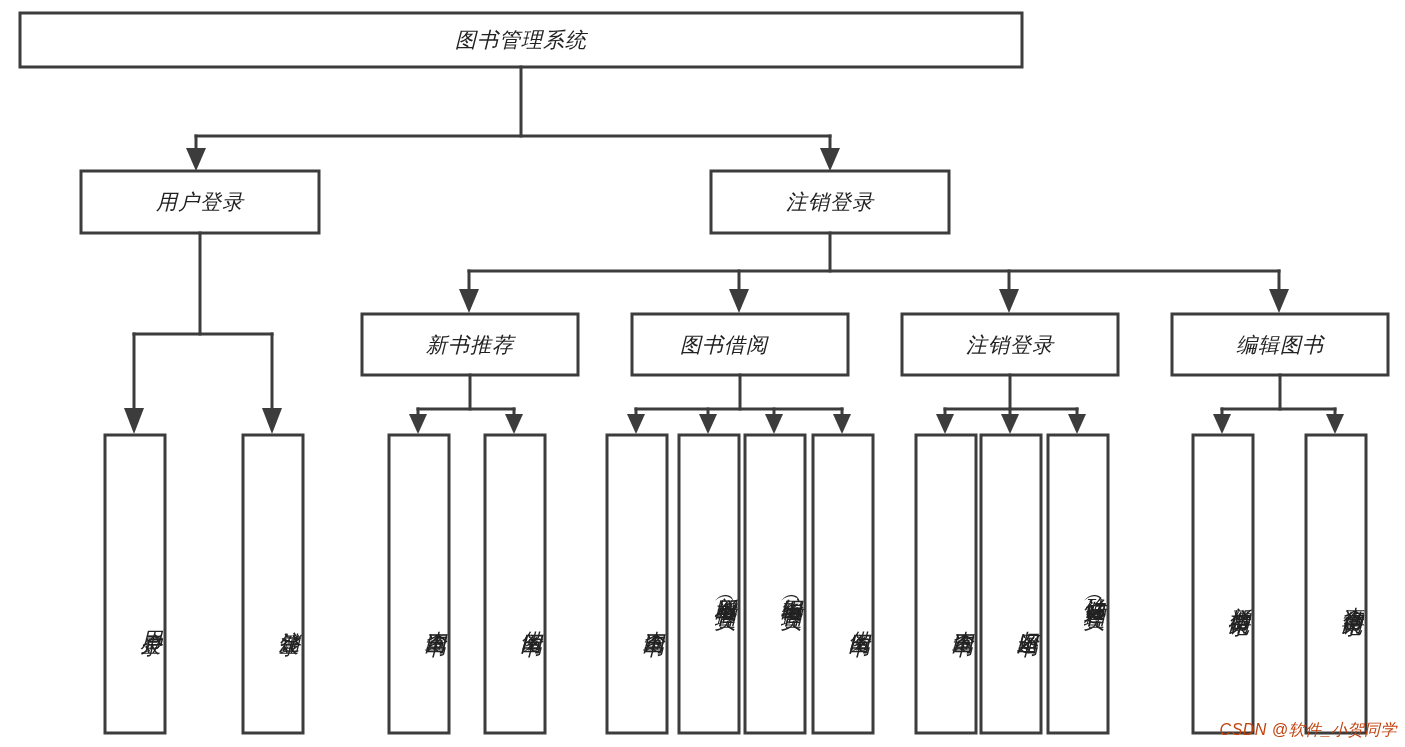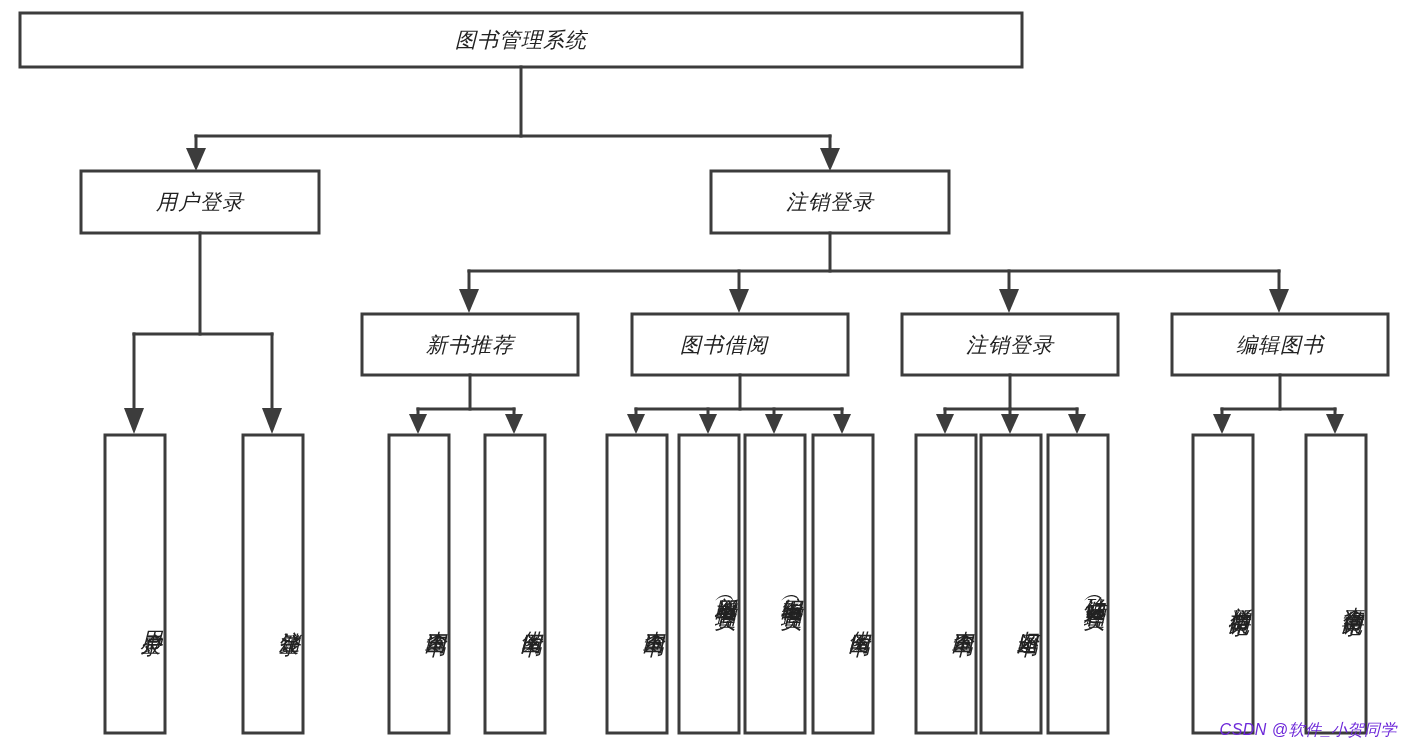--- a/index.html
+++ b/index.html
@@ -67,21 +67,21 @@
     box-sizing: border-box;
   }
   .node-label.vertical.tall-pad {
     padding-top: 4px;
   }
   .watermark {
     position: absolute;
     right: 8px;
     bottom: 6px;
     font-size: 16px;
-    color: #6d28d9;
+    color: #c2410c;
     letter-spacing: 0.5px;
     white-space: nowrap;
     font-family: "Liberation Sans", "DejaVu Sans", sans-serif;
   }
 </style>
 </head>
 <body>
 
 <div id="diagram-root">
 

